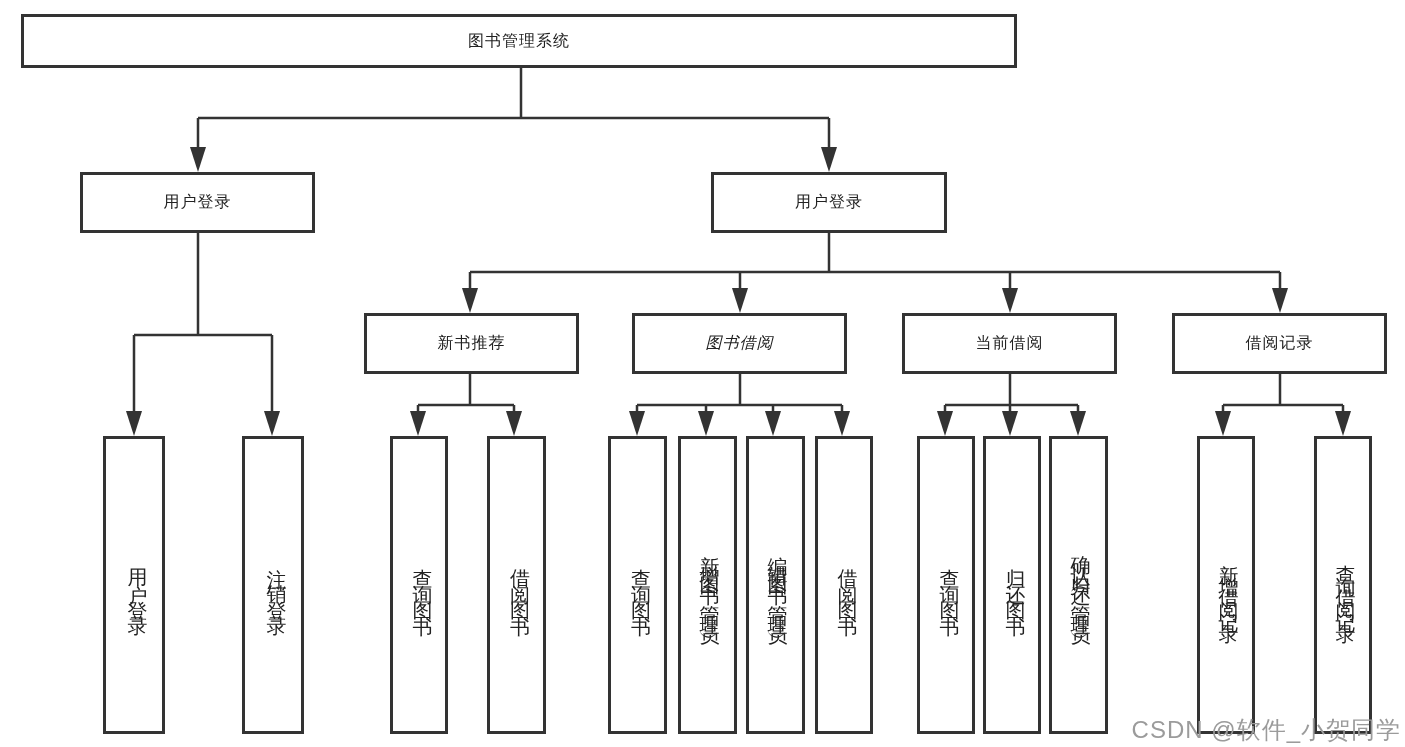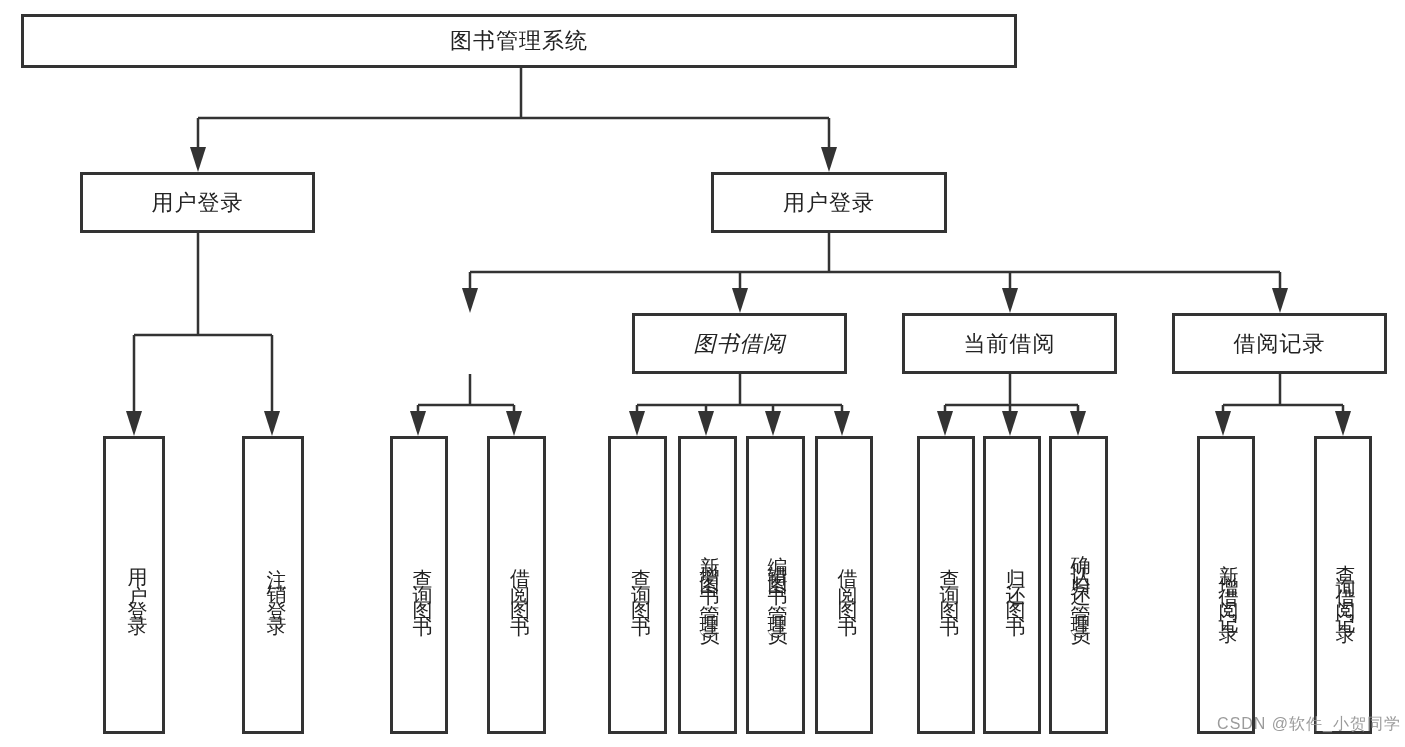--- a/index.html
+++ b/index.html
@@ -22,39 +22,39 @@
   }
   .box {
     position: absolute;
     box-sizing: border-box;
     border: 3px solid var(--line, #333333);
     background: #ffffff;
     color: var(--text, #222222);
     display: flex;
     align-items: center;
     justify-content: center;
-    font-size: 22px;
+    font-size: 16px;
     letter-spacing: 1px;
   }
   .box.leaf {
     display: grid;
     place-items: center;
     writing-mode: vertical-lr;
     text-orientation: mixed;
     font-size: 20px;
     line-height: 1;
   }
   .box.leaf.sp-wide   { letter-spacing: 16px; padding-block-start: 8px; }
   .box.leaf.sp-mid    { letter-spacing: 12px; padding-block-start: 6px; }
   .box.leaf.sp-narrow { letter-spacing: 10px; padding-block-start: 5px; }
   .watermark {
     position: absolute;
     right: 4px;
     top: 714px;
-    font-size: 16px;
+    font-size: 24px;
     color: var(--watermark, #9b9b9b);
     letter-spacing: 1px;
     white-space: nowrap;
   }
 </style>
 </head>
 <body>
 
 <div class="canvas">
 
@@ -96,20 +96,21 @@
       <polygon points="1215,411 1231,411 1223,436"></polygon>
       <polygon points="1335,411 1351,411 1343,436"></polygon>
     </g>
   </svg>
 
   <div class="box" style="left:21px; top:14px; width:996px; height:54px;">图书管理系统</div>
 
   <div class="box" style="left:80px; top:172px; width:235px; height:61px;">用户登录</div>
   <div class="box" style="left:711px; top:172px; width:236px; height:61px;">用户登录</div>
 
+  <div class="box" style="left:364px; top:313px; width:215px; height:61px;">新书推荐</div>
   <div class="box" style="left:632px; top:313px; width:215px; height:61px;font-style:italic;">图书借阅</div>
   <div class="box" style="left:902px; top:313px; width:215px; height:61px;">当前借阅</div>
   <div class="box" style="left:1172px; top:313px; width:215px; height:61px;">借阅记录</div>
 
   <div class="box leaf sp-wide" style="left:103px; top:436px; width:62px; height:298px;">用户登录</div>
   <div class="box leaf sp-wide" style="left:242px; top:436px; width:62px; height:298px;">注销登录</div>
 
   <div class="box leaf sp-wide" style="left:390px; top:436px; width:58px; height:298px;">查询图书</div>
   <div class="box leaf sp-wide" style="left:487px; top:436px; width:59px; height:298px;">借阅图书</div>
 

